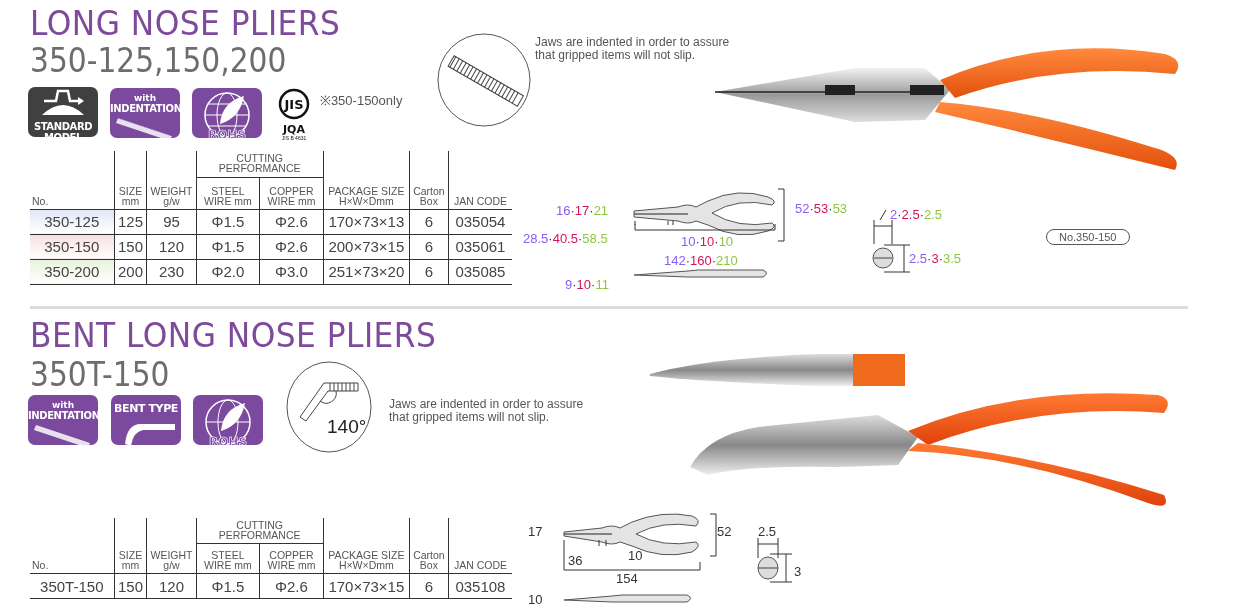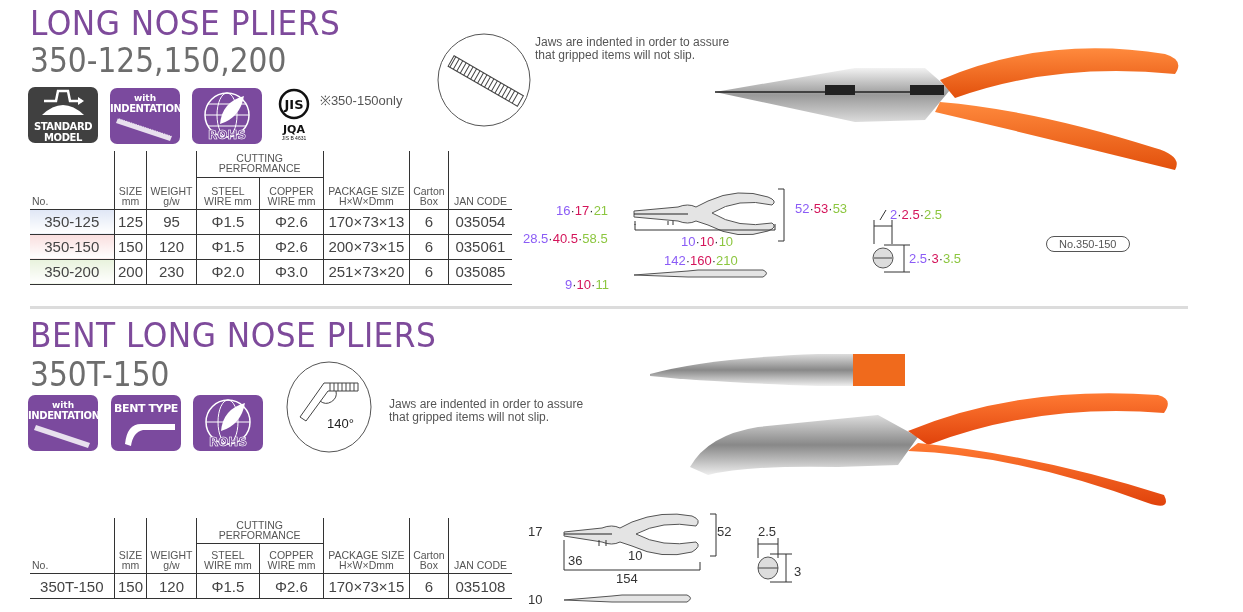--- a/index.html
+++ b/index.html
@@ -3,21 +3,21 @@
 <meta charset="utf-8">
 <style>
   * { box-sizing: border-box; margin: 0; padding: 0; }
   html, body { width: 1243px; height: 612px; background: #ffffff; overflow: hidden; }
   body { position: relative; font-family: "Liberation Sans", sans-serif; color: #333; }
   .abs { position: absolute; }
 
   .title { color: #7e4a9b; font-family: "DejaVu Sans", sans-serif; font-size: 34px; letter-spacing: 0.5px; font-weight: normal; line-height: 1; transform: scaleX(0.92); transform-origin: left; }
   .model { color: #6d6d6d; font-family: "DejaVu Sans", sans-serif; font-size: 33px; line-height: 1; transform: scaleX(0.9); transform-origin: left; }
 
-  .badge { width: 70px; height: 56px; border-radius: 7px; color: #fff; font-family: "DejaVu Sans", sans-serif; font-weight: bold; text-align: center; overflow: hidden; }
+  .badge { width: 70px; height: 50px; border-radius: 7px; color: #fff; font-family: "DejaVu Sans", sans-serif; font-weight: bold; text-align: center; overflow: hidden; }
   .badge.orange { background: #404040; }
   .badge.purple { background: #7b4a9e; }
   .badge .t1 { font-size: 9px; line-height: 10px; }
   .badge .t2 { font-size: 10px; line-height: 11px; letter-spacing: -0.4px; }
 
   .note { font-size: 12px; color: #555; line-height: 13px; }
 
   table.spec { border-collapse: collapse; font-family: "Liberation Sans", sans-serif; color: #444; }
   table.spec th { font-weight: normal; font-size: 10.5px; line-height: 10px; color: #555; vertical-align: bottom; padding: 1px 2px 3px; text-align: center; border-left: 1px solid #333; }
   table.spec th.first { border-left: none; text-align: left; padding-left: 2px; }
@@ -190,21 +190,21 @@
   <svg width="40" height="66" viewBox="0 0 40 66">
     <path d="M4 10 L4 34 M22 10 L22 34 M4 16 L22 16" stroke="#333" fill="none"></path>
     <path d="M10 10 L16 0" stroke="#333"></path>
     <path d="M14 35 L40 35 M14 62 L40 62 M34 35 L34 62" stroke="#333" fill="none"></path>
     <circle cx="13" cy="48" r="10" fill="#ddd" stroke="#555"></circle>
     <line x1="4" y1="48" x2="22" y2="48" stroke="#444"></line>
   </svg>
 </div>
 <div class="abs dim" style="left:890px; top:207px;"><span class="c-blue">2</span><span>·</span><span class="c-red">2.5</span><span>·</span><span class="c-green">2.5</span></div>
 <div class="abs dim" style="left:909px; top:251px;"><span class="c-blue">2.5</span><span>·</span><span class="c-red">3</span><span>·</span><span class="c-green">3.5</span></div>
-<div class="abs model-tag" style="left:1046px; top:229px;margin-top:7px;">No.350-150</div>
+<div class="abs model-tag" style="left:1046px; top:229px;">No.350-150</div>
 
 <div class="abs divider"></div>
 
 <div class="abs title" style="left:30px; top:318px;">BENT LONG NOSE PLIERS</div>
 <div class="abs model" style="left:30px; top:358px;">350T-150</div>
 
 <div class="abs badge purple" style="left:28px; top:395px;">
   <div class="t1" style="margin-top:5px;">with</div>
   <div class="t2">INDENTATION</div>
   <svg width="70" height="30" viewBox="0 0 70 30">
@@ -228,21 +228,21 @@
 </div>
 
 <div class="abs" style="left:284px; top:361px;">
   <svg width="90" height="92" viewBox="0 0 90 92">
     <ellipse cx="45" cy="46" rx="42" ry="45" fill="#fff" stroke="#555"></ellipse>
     <path d="M40 22 L74 22 L74 30 L44 30 L22 60 L16 56 Z" fill="#fff" stroke="#444"></path>
     <path d="M46 22 v8 M50 22 v8 M54 22 v8 M58 22 v8 M62 22 v8 M66 22 v8 M70 22 v8" stroke="#444"></path>
     <path d="M36 40 A10 10 0 0 0 52 30" fill="none" stroke="#444"></path>
   </svg>
 </div>
-<div class="abs" style="left:327px; top:416px; font-size:13px; color:#222;">140°</div>
+<div class="abs" style="left:327px; top:416px; font-size:19px; color:#222;">140°</div>
 <div class="abs note" style="left:389px; top:398px;">
   <div>Jaws are indented in order to assure</div>
   <div>that gripped items will not slip.</div>
 </div>
 
 <div class="abs" style="left:648px; top:350px;">
   <svg width="260" height="42" viewBox="0 0 260 42">
     <defs>
       <linearGradient id="steel2" x1="0" y1="0" x2="0" y2="1">
         <stop offset="0" stop-color="#ddd"></stop>

